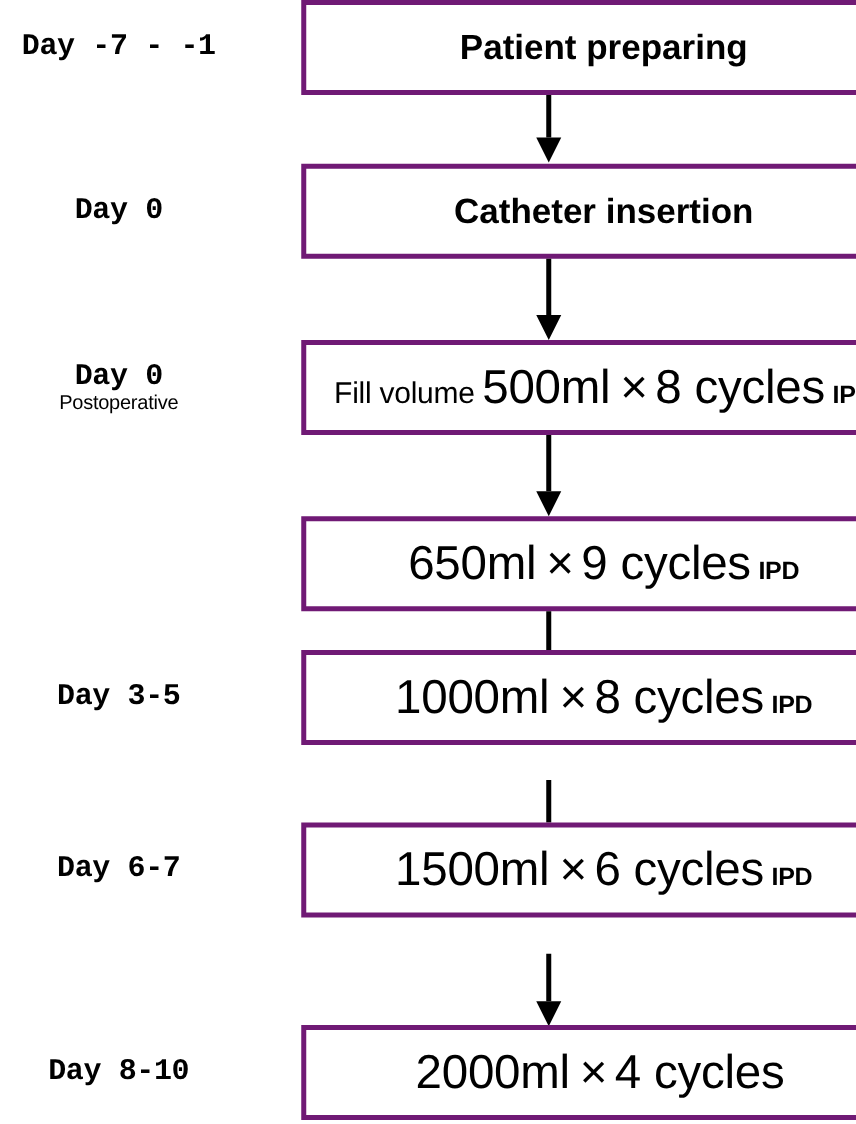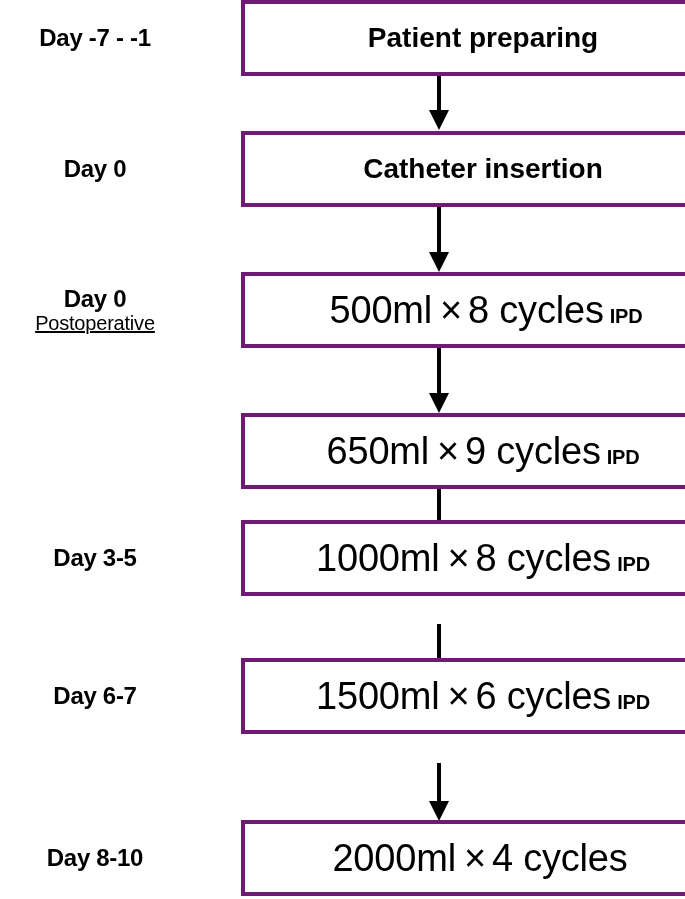--- a/index.html
+++ b/index.html
@@ -37,28 +37,28 @@
     align-items: center;
     justify-content: center;
     text-align: center;
     line-height: 1.05;
   }
   .day-label .primary {
     font-size: 24px;
     font-weight: bold;
     letter-spacing: -0.3px;
     white-space: nowrap;
+    font-family: Liberation Mono, monospace;
   }
   .day-label .secondary {
-    font-size: 20px;
+    font-size: 16px;
     font-weight: normal;
     letter-spacing: -0.2px;
     white-space: nowrap;
     margin-top: 1px;
-    text-decoration: underline;
   }
   .box {
     position: absolute;
     left: 197px;
     width: 484px;
     height: 76px;
     box-sizing: border-box;
     border: 4px solid #701a75;
     background: #ffffff;
     display: flex;
@@ -157,20 +157,21 @@
     <div class="head" style="top:45px;"></div>
   </div>
 
   <div class="row" style="top:272px;">
     <div class="day-label">
       <span class="primary">Day 0</span>
       <span class="secondary">Postoperative</span>
     </div>
     <div class="box">
       <div class="box-text">
+        <span class="lead">Fill volume</span>
           <span class="sp-sm"></span>
         <span class="main">500ml</span>
           <span class="sp"></span>
         <span class="main">×</span>
           <span class="sp-sm"></span>
         <span class="main">8 cycles</span>
           <span class="sp-sm"></span>
         <span class="strong">IPD</span>
       </div>
     </div>

